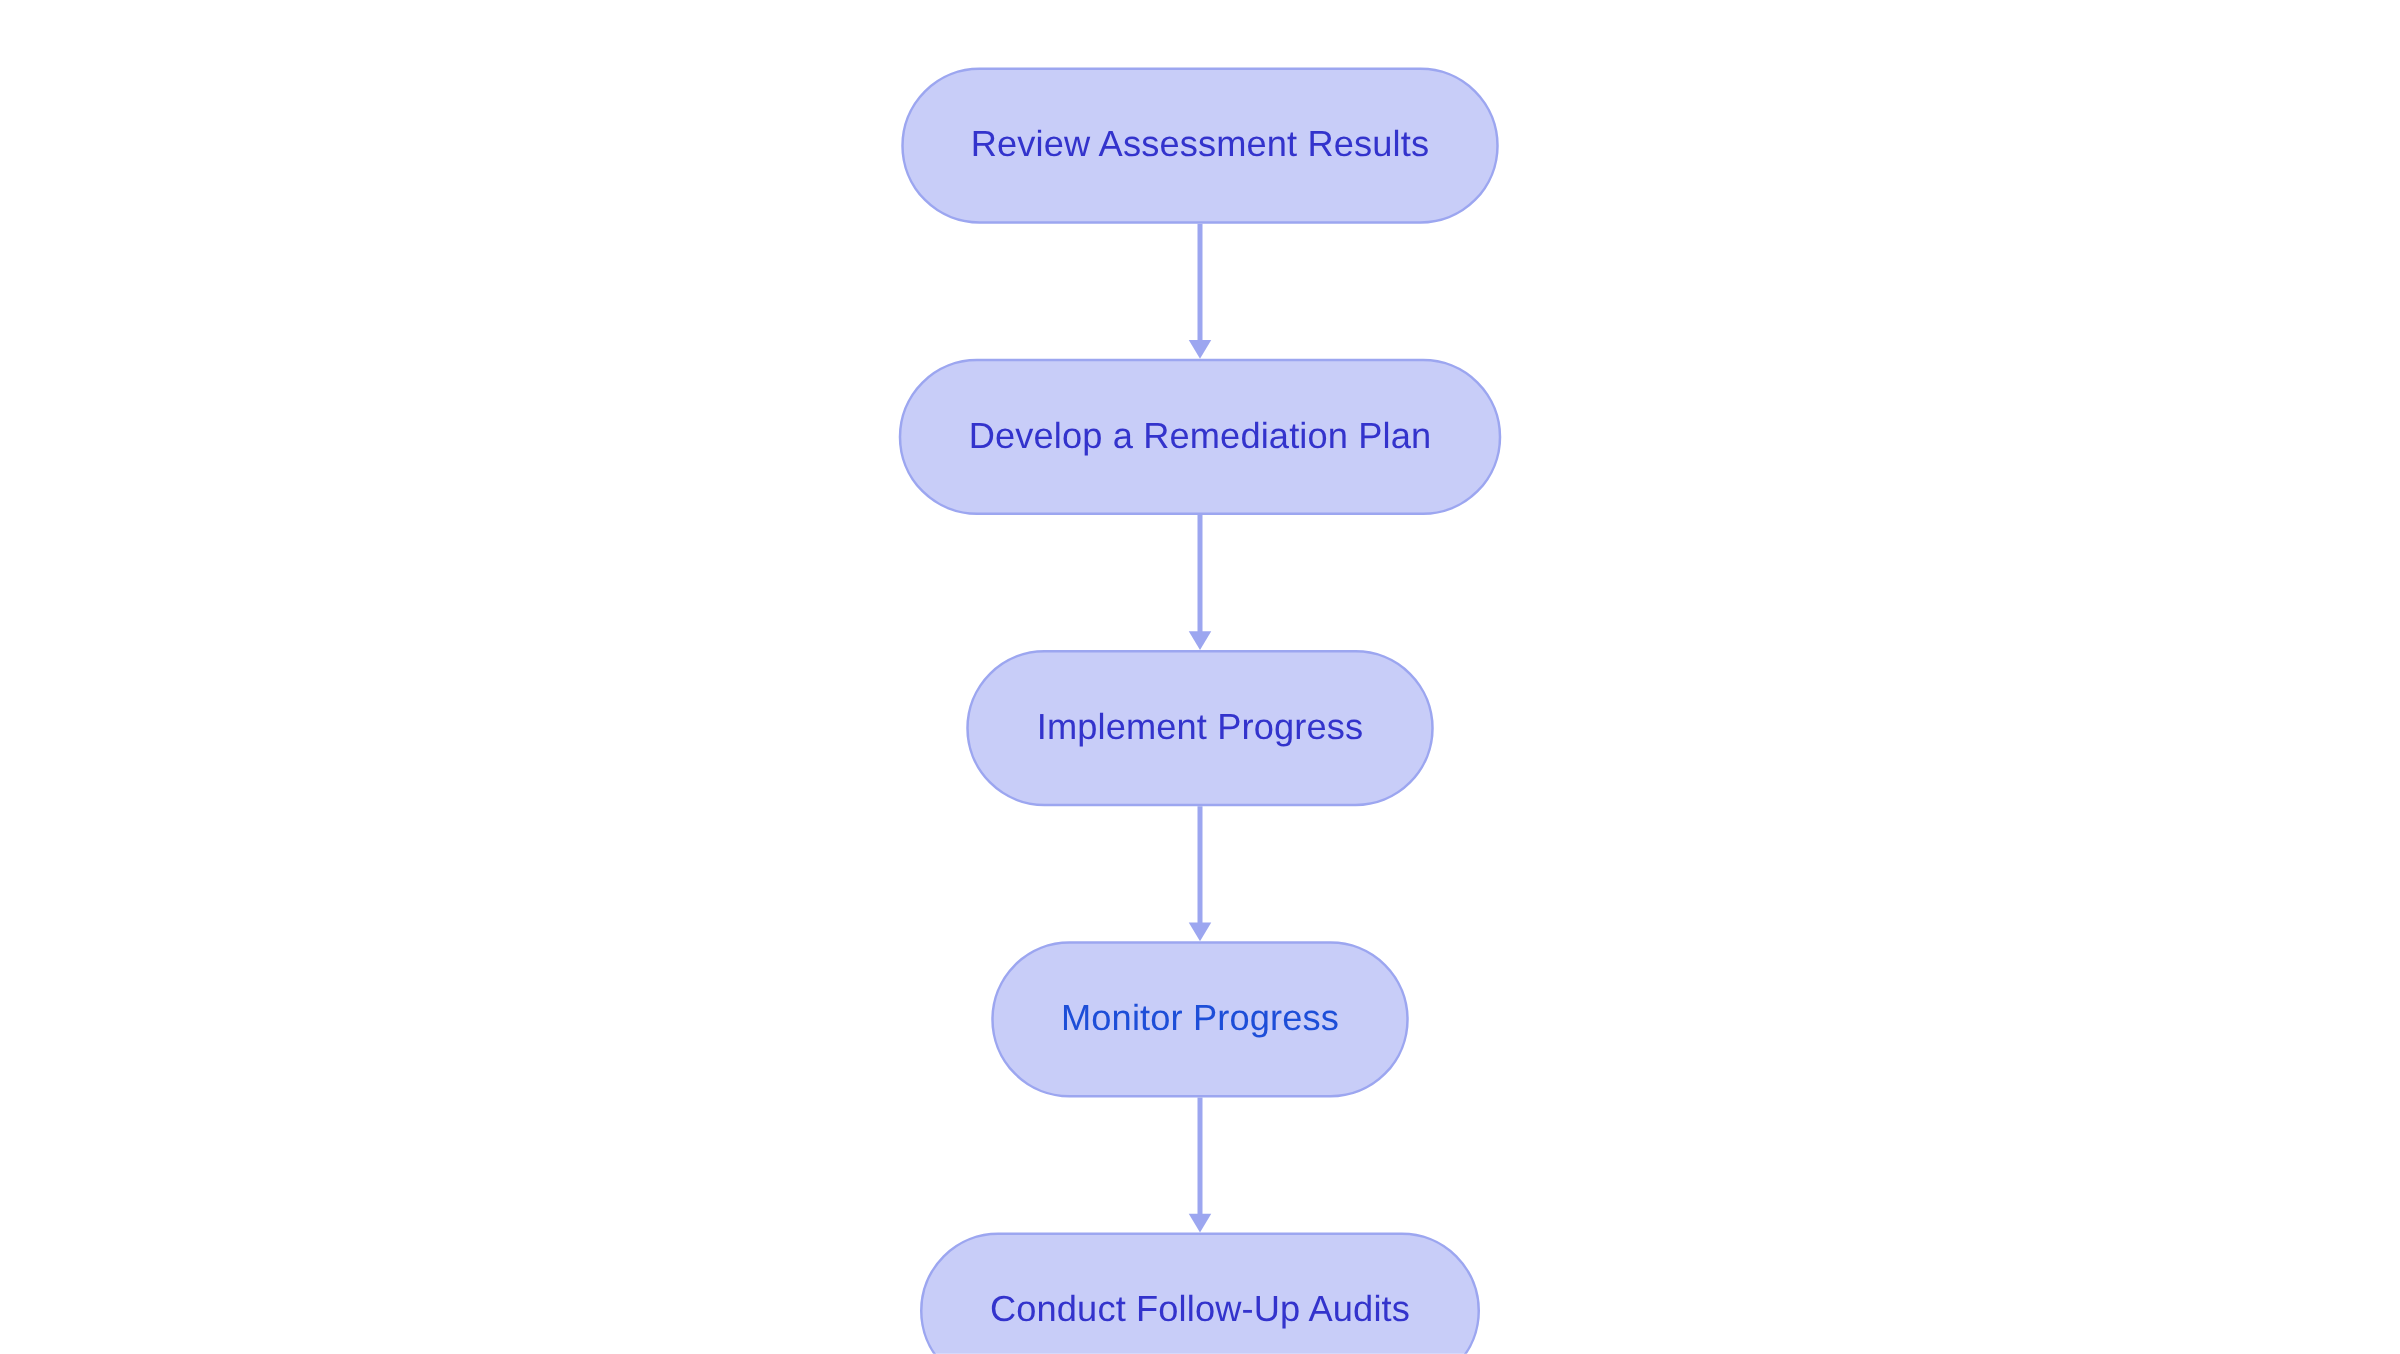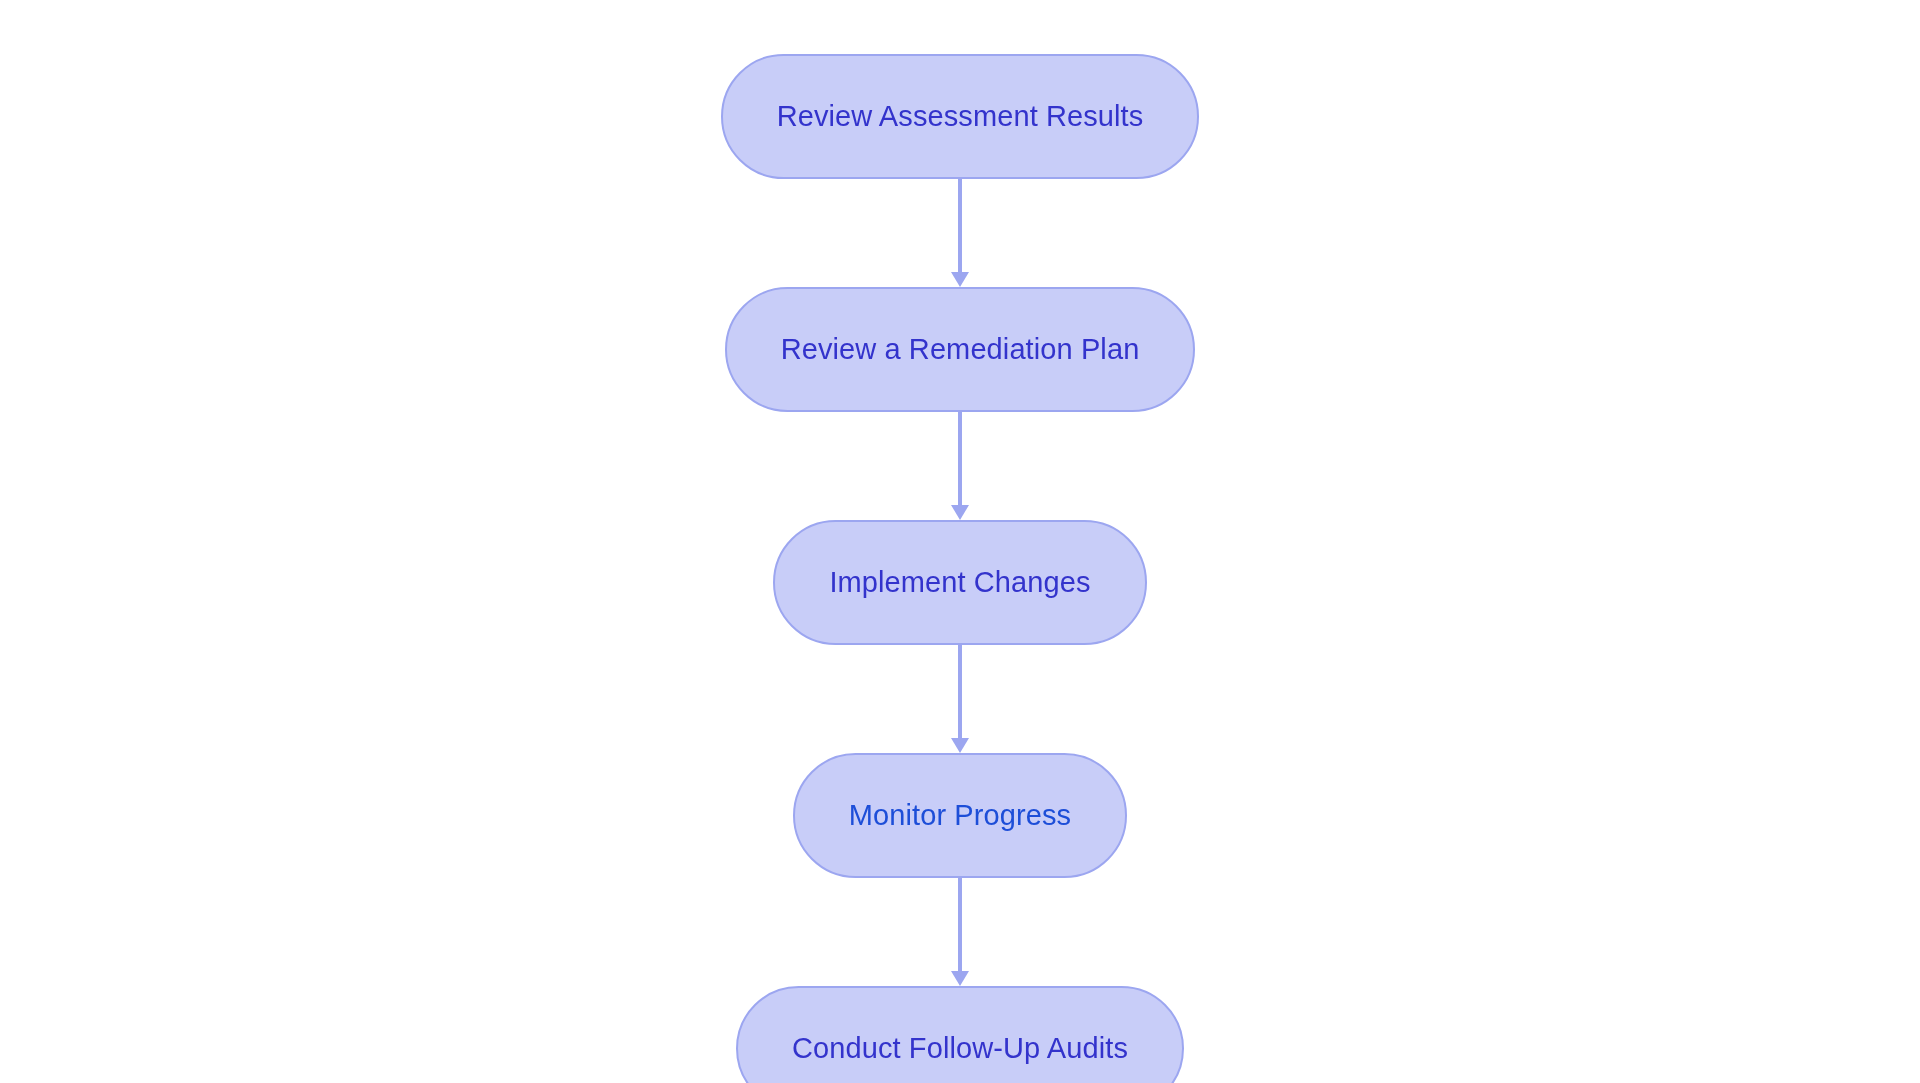--- a/index.html
+++ b/index.html
@@ -101,30 +101,30 @@
     <div class="flow-node node-0" style="background: rgb(200, 205, 248); border-color: rgb(156, 166, 240);">
       <span class="flow-node-label" style="color: rgb(51, 51, 204);">Review Assessment Results</span>
     </div>
 
     <div class="flow-connector">
       <div class="flow-connector-line" style="background: rgb(156, 166, 240);"></div>
       <div class="flow-connector-arrowhead" style="border-top-color: rgb(156, 166, 240);"></div>
     </div>
 
     <div class="flow-node node-1" style="background: rgb(200, 205, 248); border-color: rgb(156, 166, 240);">
-      <span class="flow-node-label" style="color: rgb(51, 51, 204);">Review a Remediation Plan</span>
+      <span class="flow-node-label" style="color: rgb(51, 51, 204);">Develop a Remediation Plan</span>
     </div>
 
     <div class="flow-connector">
       <div class="flow-connector-line" style="background: rgb(156, 166, 240);"></div>
       <div class="flow-connector-arrowhead" style="border-top-color: rgb(156, 166, 240);"></div>
     </div>
 
     <div class="flow-node node-2" style="background: rgb(200, 205, 248); border-color: rgb(156, 166, 240);">
-      <span class="flow-node-label" style="color: rgb(51, 51, 204);">Implement Changes</span>
+      <span class="flow-node-label" style="color: rgb(51, 51, 204);">Implement Progress</span>
     </div>
 
     <div class="flow-connector">
       <div class="flow-connector-line" style="background: rgb(156, 166, 240);"></div>
       <div class="flow-connector-arrowhead" style="border-top-color: rgb(156, 166, 240);"></div>
     </div>
 
     <div class="flow-node node-3" style="background: rgb(200, 205, 248); border-color: rgb(156, 166, 240);">
       <span class="flow-node-label" style="color: #1d4ed8;">Monitor Progress</span>
     </div>

